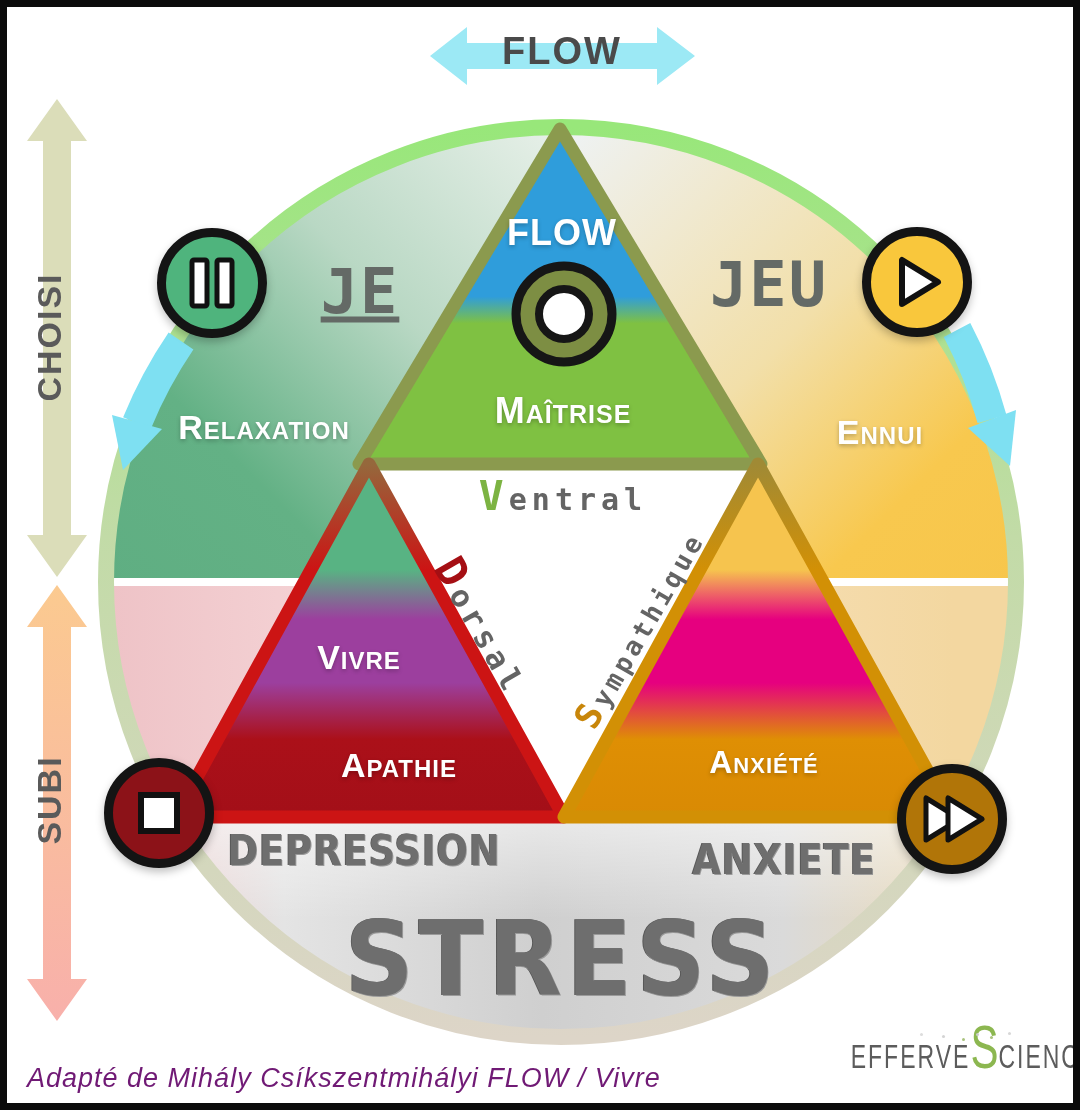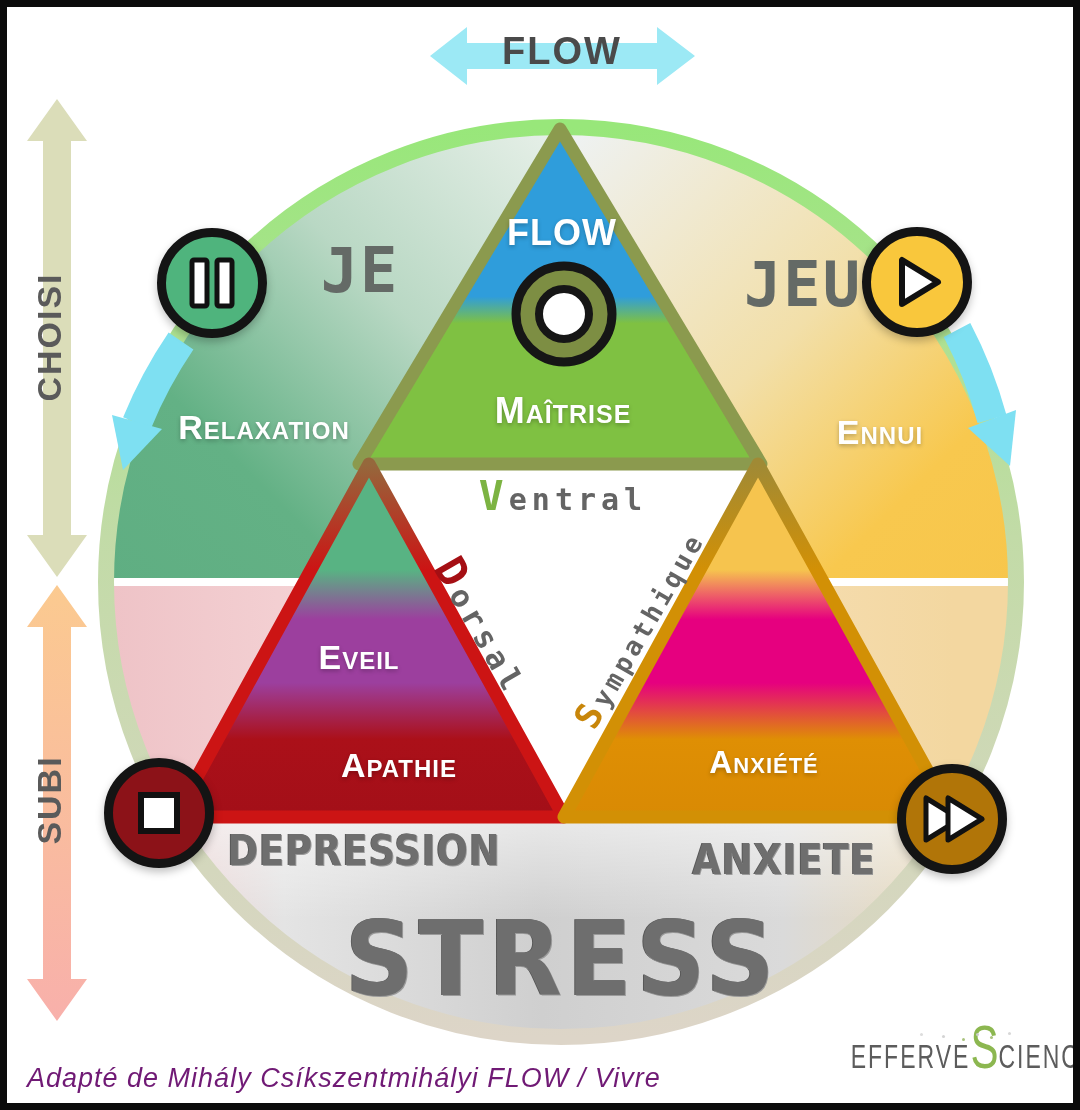--- a/index.html
+++ b/index.html
@@ -171,36 +171,36 @@
       <circle cx="557" cy="307" r="48" fill="#7d8e43" stroke="#161616" stroke-width="9"></circle>
       <circle cx="557" cy="307" r="25" fill="#ffffff" stroke="#161616" stroke-width="8"></circle>
     </g>
   </svg>
 
   <div class="lab flow-top" style="left:555px; top:44px;">FLOW</div>
 
   <div class="lab rot-left" style="left:42px; top:330px;">CHOISI</div>
   <div class="lab rot-left" style="left:42px; top:793px;">SUBI</div>
 
-  <div class="lab pixel pixel-big" style="left:353px; top:263px;">JE</div>
-  <div class="lab pixel pixel-big" style="left:796px; top:277px;text-align:right;">JEU</div>
+  <div class="lab pixel pixel-big" style="left:353px; top:284px;text-decoration:underline;">JE</div>
+  <div class="lab pixel pixel-big" style="left:762px; top:277px;text-align:right;">JEU</div>
 
   <div class="lab lab-white fs36 flow-caps" style="left:555px; top:226px;">FLOW</div>
   <div class="lab lab-white fs34" style="left:257px; top:420px;">Relaxation</div>
 
   <div class="lab lab-white fs36" style="left:556px; top:404px;">Maîtrise</div>
   <div class="lab lab-white fs34" style="left:873px; top:425px;">Ennui</div>
 
   <div class="lab pixel pixel-mid" style="left:556px; top:489px;"><span class="cap cap-green">V</span><span>entral</span></div>
 
   <div class="lab pixel pixel-mid rot-dorsal" style="left:476px; top:618px;"><span class="cap cap-red">D</span><span>orsal</span></div>
 
   <div class="lab pixel pixel-mid rot-symp" style="left:632px; top:622px;"><span class="cap cap-orange">S</span><span>ympathique</span></div>
 
-  <div class="lab lab-white fs34" style="left:352px; top:650px;">Eveil</div>
+  <div class="lab lab-white fs34" style="left:352px; top:650px;">Vivre</div>
   <div class="lab lab-white fs34" style="left:356px; top:758px;margin-left:36px;">Apathie</div>
 
   <div class="lab lab-white fs32" style="left:757px; top:755px;">Anxiété</div>
 
   <div class="lab sketch sketch-small" style="left:357px; top:843px;">DEPRESSION</div>
   <div class="lab sketch sketch-small" style="left:777px; top:852px;">ANXIETE</div>
   <div class="lab sketch sketch-big" style="left:555px; top:952px;">STRESS</div>
 
   <div class="btn btn-pause" style="left:150px; top:221px;">
     <svg width="54" height="54" viewBox="0 0 54 54">

